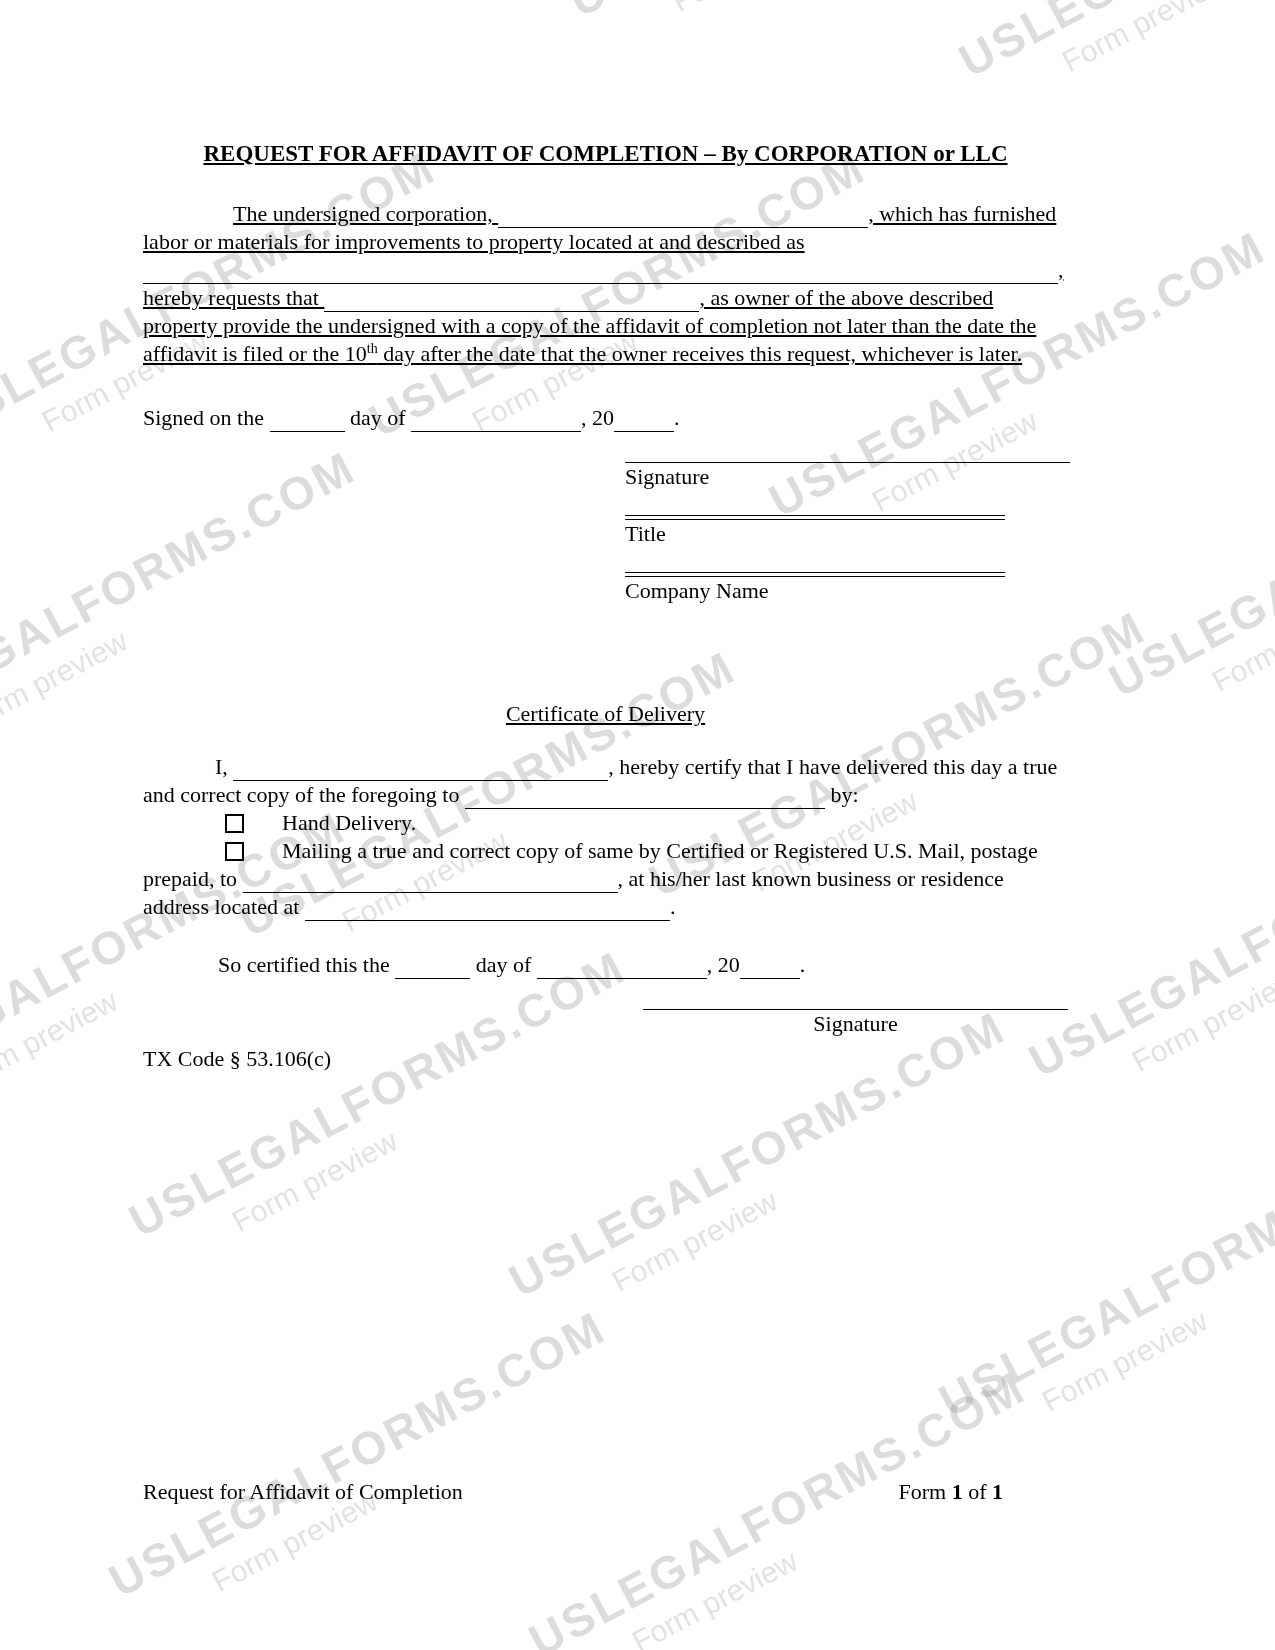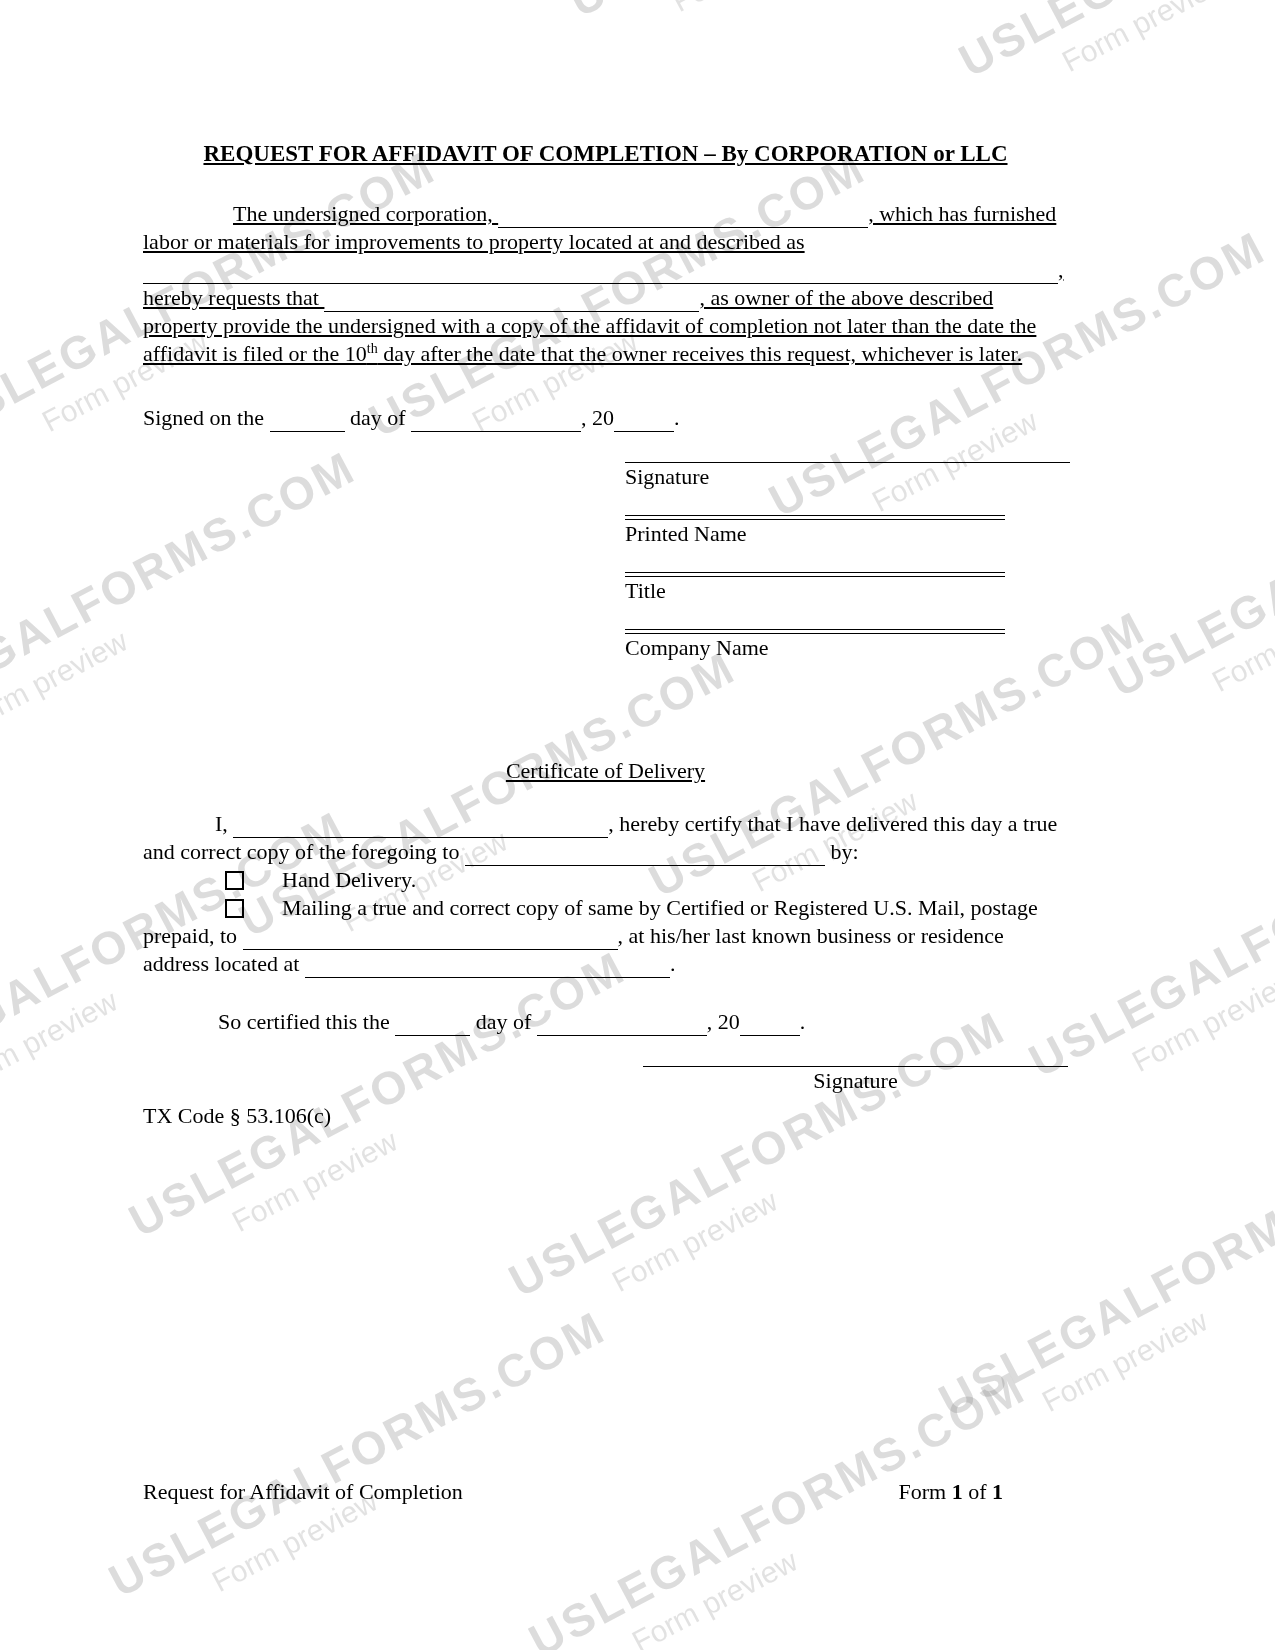--- a/index.html
+++ b/index.html
@@ -209,24 +209,20 @@
 
     <p class="signed-line"><span>Signed on the </span><span class="blank b75"></span><span> day of </span><span class="blank b170"></span><span>, 20</span><span class="blank b60"></span><span>.</span></p>
 
     <div class="sig-block">
       <div class="sig-row">
         <div class="sig-line-single"></div>
         <div class="sig-label">Signature</div>
       </div>
       <div class="sig-row">
         <div class="sig-line-double"></div>
-        <div class="sig-label">Printed Name</div>
-      </div>
-      <div class="sig-row">
-        <div class="sig-line-double"></div>
         <div class="sig-label">Title</div>
       </div>
       <div class="sig-row">
         <div class="sig-line-double"></div>
         <div class="sig-label">Company Name</div>
       </div>
     </div>
 
     <h2 class="cod-heading">Certificate of Delivery</h2>
 

